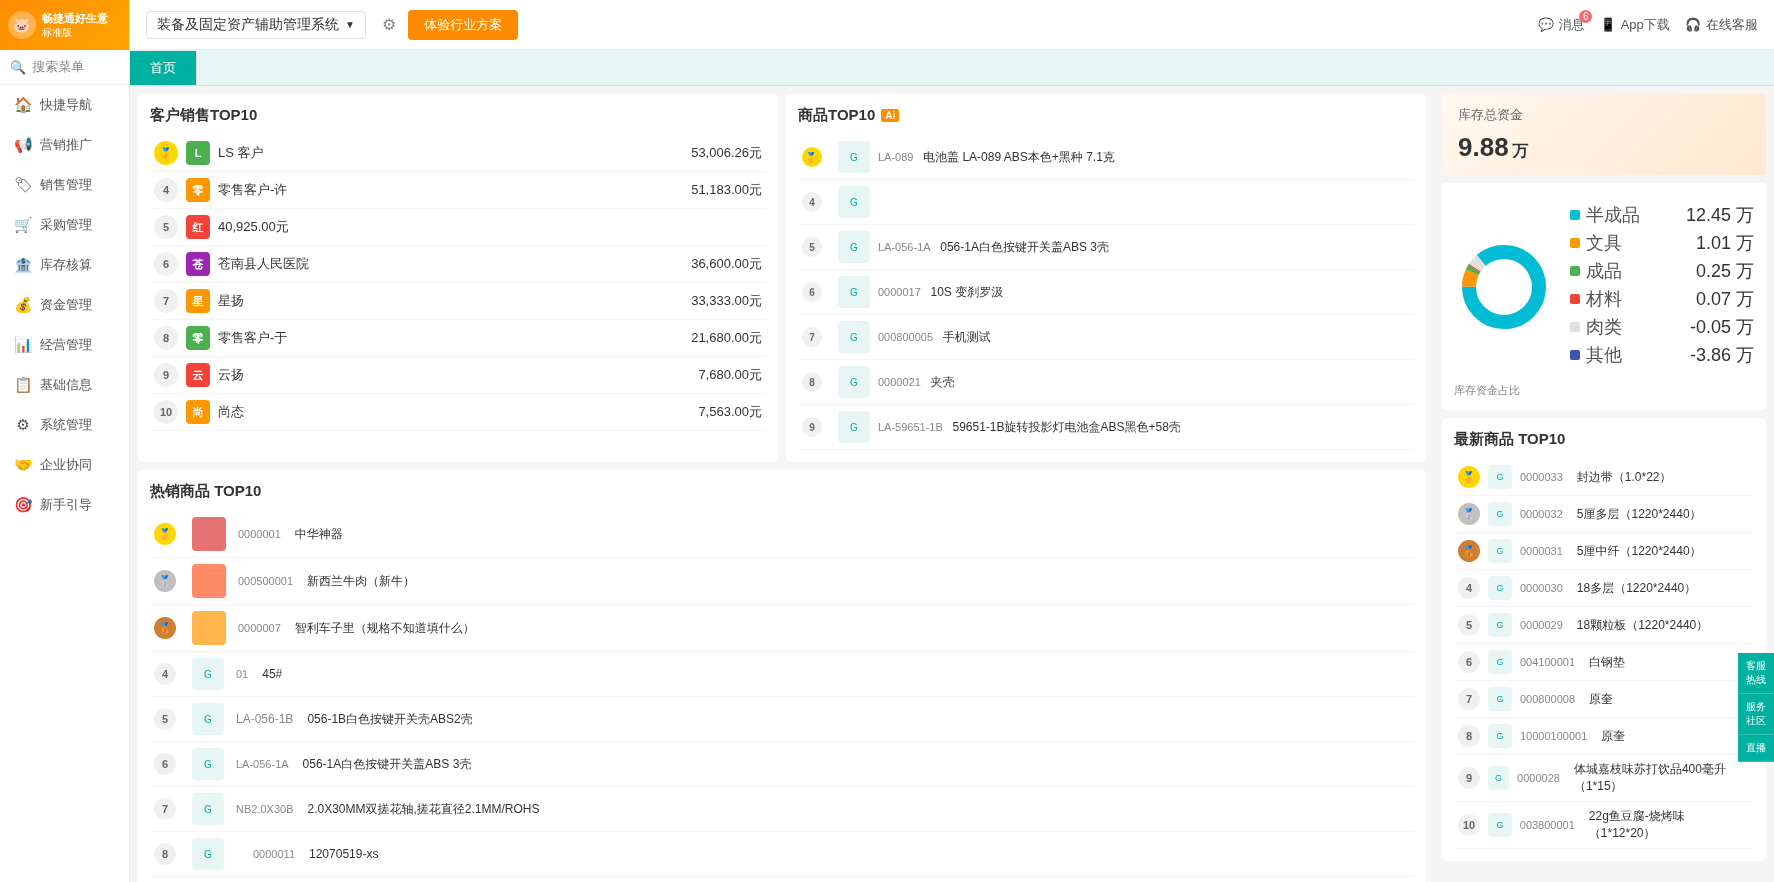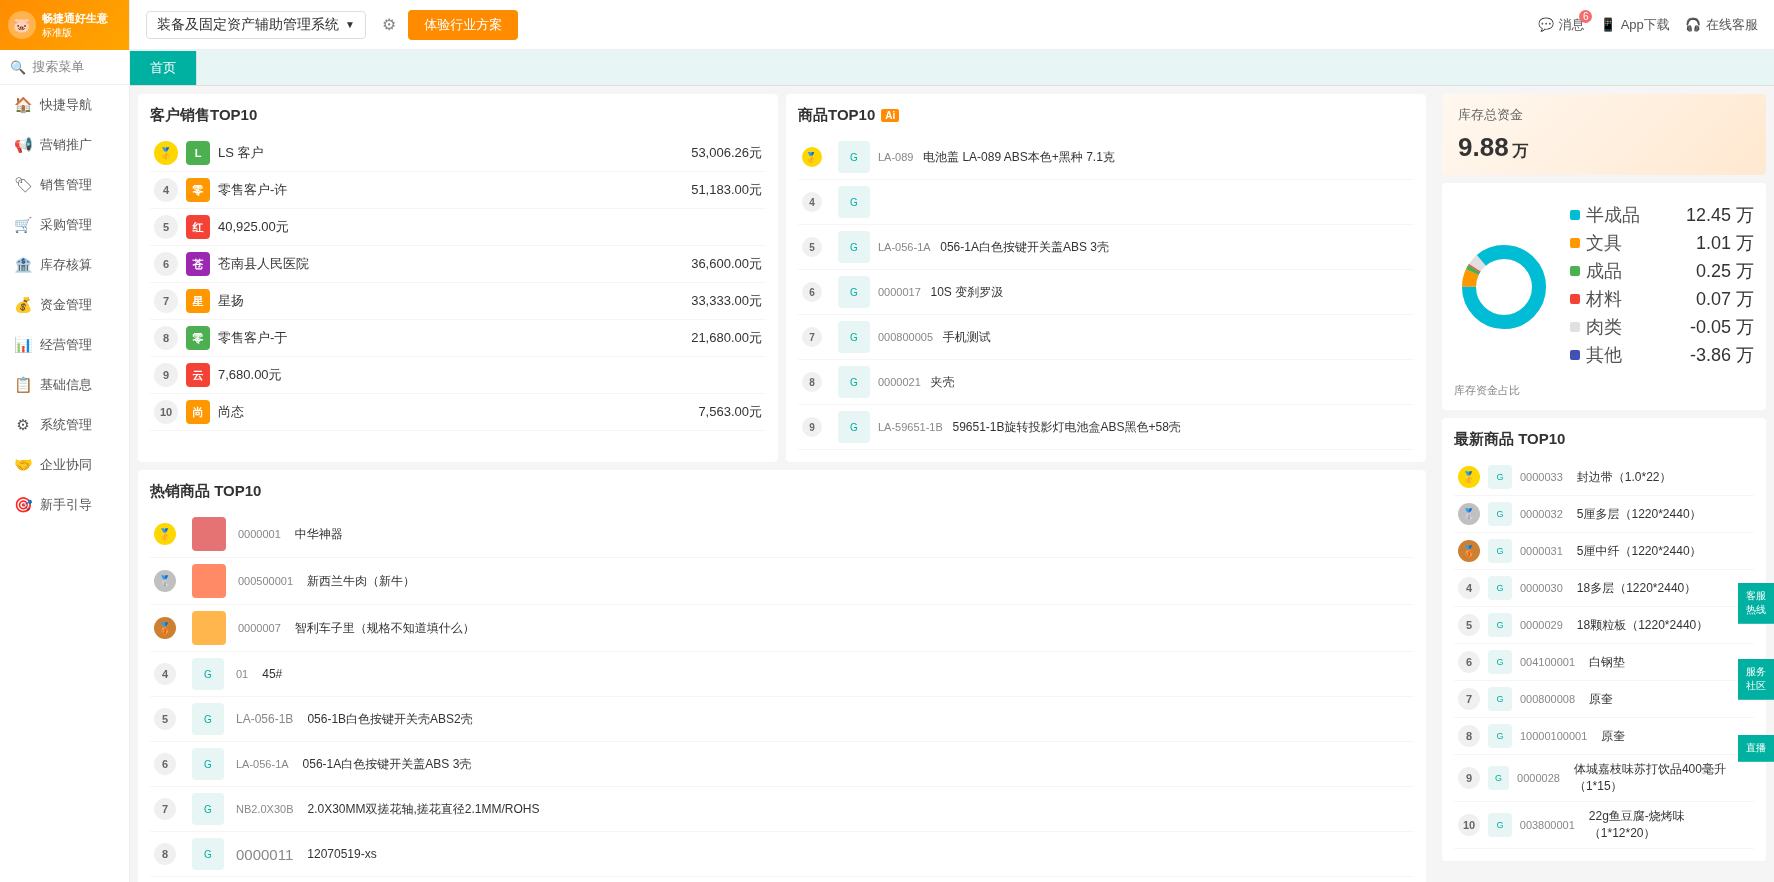--- a/index.html
+++ b/index.html
@@ -266,21 +266,20 @@
     }
     .float-btn {
       background: #00b0a0;
       color: #fff; font-size: 10px;
       padding: 6px 4px;
       text-align: center;
       cursor: pointer;
       border-bottom: 1px solid rgba(255,255,255,0.2);
       writing-mode: horizontal-tb;
       width: 36px;
-      margin-top: 35px;
     }
 
     
     .two-col {
       display: flex;
       gap: 8px;
     }
     .col-left { flex: 1; }
     .col-right { flex: 1; }
 
@@ -422,20 +421,21 @@
               </div>
               <div class="ranking-row">
                 <div class="rank-num rank-other">8</div>
                 <div class="customer-avatar" style="background:#4caf50;">零</div>
                 <div class="ranking-name">零售客户-于</div>
                 <div class="ranking-amount">21,680.00元</div>
               </div>
               <div class="ranking-row">
                 <div class="rank-num rank-other">9</div>
                 <div class="customer-avatar" style="background:#f44336;">云</div>
+                <div class="ranking-name">云扬</div>
                 <div class="ranking-amount">7,680.00元</div>
               </div>
               <div class="ranking-row">
                 <div class="rank-num rank-other">10</div>
                 <div class="customer-avatar" style="background:#ff9800;">尚</div>
                 <div class="ranking-name">尚态</div>
                 <div class="ranking-amount">7,563.00元</div>
               </div>
             </div>
           </div>
@@ -545,21 +545,21 @@
             </div>
             <div class="product-list-item">
               <div class="rank-num rank-other" style="width:22px;height:22px;font-size:11px;">7</div>
               <div class="product-img-placeholder">G</div>
               <span style="color:#888;font-size:11px;margin-left:4px;">NB2.0X30B</span>
               <span style="margin-left:6px;font-size:12px;color:#333;">2.0X30MM双搓花轴,搓花直径2.1MM/ROHS</span>
             </div>
             <div class="product-list-item">
               <div class="rank-num rank-other" style="width:22px;height:22px;font-size:11px;">8</div>
               <div class="product-img-placeholder">G</div>
-              <span style="color:#888;font-size:15px;margin-left:4px;text-align:right;">0000011</span>
+              <span style="color:#888;font-size:11px;margin-left:21px;text-align:right;">0000011</span>
               <span style="margin-left:6px;font-size:12px;color:#333;">12070519-xs</span>
             </div>
             <div class="product-list-item">
               
               
               
               
             </div>
           </div>
         </div>

